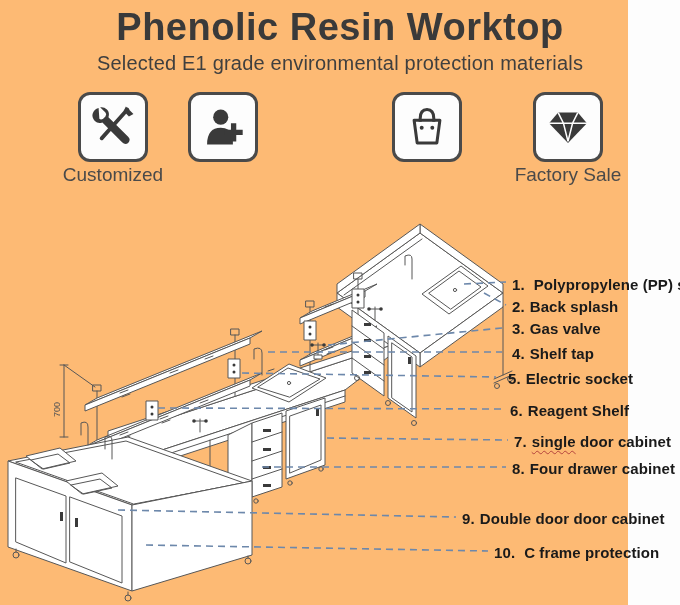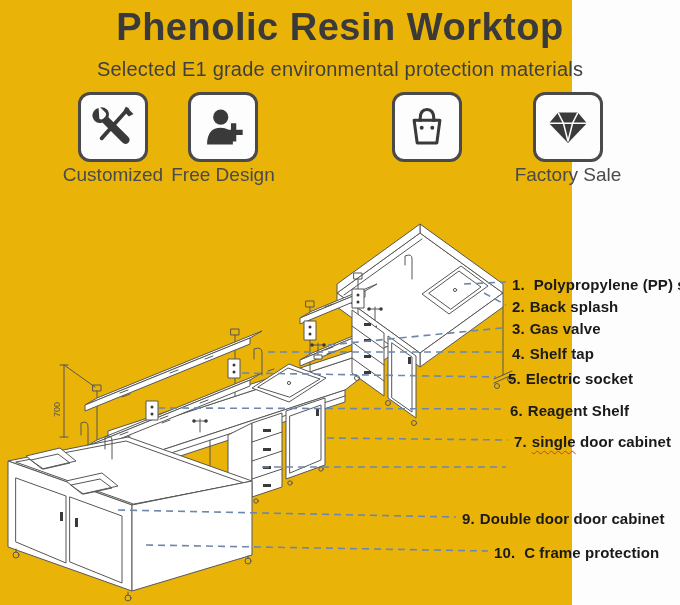--- a/index.html
+++ b/index.html
@@ -1,21 +1,21 @@
 <!DOCTYPE html>
 <html><head>
 <meta charset="utf-8">
 <style>
   html,body{margin:0;padding:0;}
   body{width:680px;height:605px;background:#fdfdfd;font-family:"Liberation Sans",sans-serif;overflow:hidden;}
-  .stage{position:relative;width:572px;height:605px;background:#eab308;}
+  .stage{position:relative;width:628px;height:605px;background:#fdba74;}
   
   .hdr{position:absolute;left:0;top:6px;width:680px;text-align:center;}
   .title{font-size:38px;font-weight:600;color:#3a3a3a;letter-spacing:.5px;line-height:1.15;}
-  .subtitle{font-size:20px;font-weight:400;color:#3f3f3f;margin-top:8px;letter-spacing:.2px;}
+  .subtitle{font-size:20px;font-weight:400;color:#3f3f3f;margin-top:2px;letter-spacing:.2px;}
   
   .feature{position:absolute;top:92px;}
   .fbox{width:64px;height:64px;border:3px solid #4a4a4a;border-radius:12px;display:flex;align-items:center;justify-content:center;background:#fdfdfd;}
   .flabel{position:absolute;top:72px;left:50%;transform:translateX(-50%);white-space:nowrap;font-size:19px;color:#4a4a4a;}
   
   .dlabel{position:absolute;font-weight:bold;font-size:15px;color:#1a1a1a;white-space:nowrap;letter-spacing:.1px;}
   .dlabel .num{margin-right:5px;}
   .dlabel .num.wide{margin-right:9px;}
   .dlabel .uword{text-decoration:underline wavy #b5443c 1px;text-underline-offset:3px;}
   svg{display:block;}
@@ -47,21 +47,20 @@
 
   <div class="feature" style="left:188px">
     <div class="fbox">
       <svg width="50" height="50" viewBox="0 0 66 66">
         <circle class="dark" cx="30" cy="20" r="10"></circle>
         <path class="dark" d="M12 56 q0 -22 18 -22 q12 0 16 10 l0 12 z"></path>
         <path d="M47 28 v24 M35 40 h24" stroke="#3a3a3a" stroke-width="7" fill="none" stroke-linecap="butt" paint-order="stroke" style="stroke:#3a3a3a"></path>
         <path d="M47 28 v24 M35 40 h24" stroke="#fff" stroke-width="11" fill="none" opacity="0"></path>
       </svg>
     </div>
-    <div class="flabel">Free Design</div>
   </div>
 
   <div class="feature" style="left:392px">
     <div class="fbox">
       <svg width="50" height="50" viewBox="0 0 66 66">
         <path d="M16 24 h34 l-4 30 h-26 z" stroke="#3a3a3a" stroke-width="4" fill="none" stroke-linejoin="round"></path>
         <path d="M24 26 v-4 q0 -12 9 -12 q9 0 9 12 v4" stroke="#3a3a3a" stroke-width="4" fill="none"></path>
         <circle class="dark" cx="26" cy="34" r="2.6"></circle>
         <circle class="dark" cx="40" cy="34" r="2.6"></circle>
       </svg>
@@ -279,20 +278,23 @@
   </div>
   <div class="dlabel" style="left:508px;top:370px">
     <span class="num">5.</span><span>Electric socket</span>
   </div>
   <div class="dlabel" style="left:510px;top:402px">
     <span class="num">6.</span><span>Reagent Shelf</span>
   </div>
   <div class="dlabel" style="left:514px;top:433px">
     <span class="num">7.</span><span class="uword">single</span><span> door cabinet</span>
   </div>
+  <div class="dlabel" style="left:512px;top:460px">
+    <span class="num">8.</span><span>Four drawer cabinet</span>
+  </div>
   <div class="dlabel" style="left:462px;top:510px">
     <span class="num">9.</span><span>Double door door cabinet</span>
   </div>
   <div class="dlabel" style="left:494px;top:544px">
     <span class="num wide">10.</span><span>C frame protection</span>
   </div>
 
 </div>
 
 </body></html>

